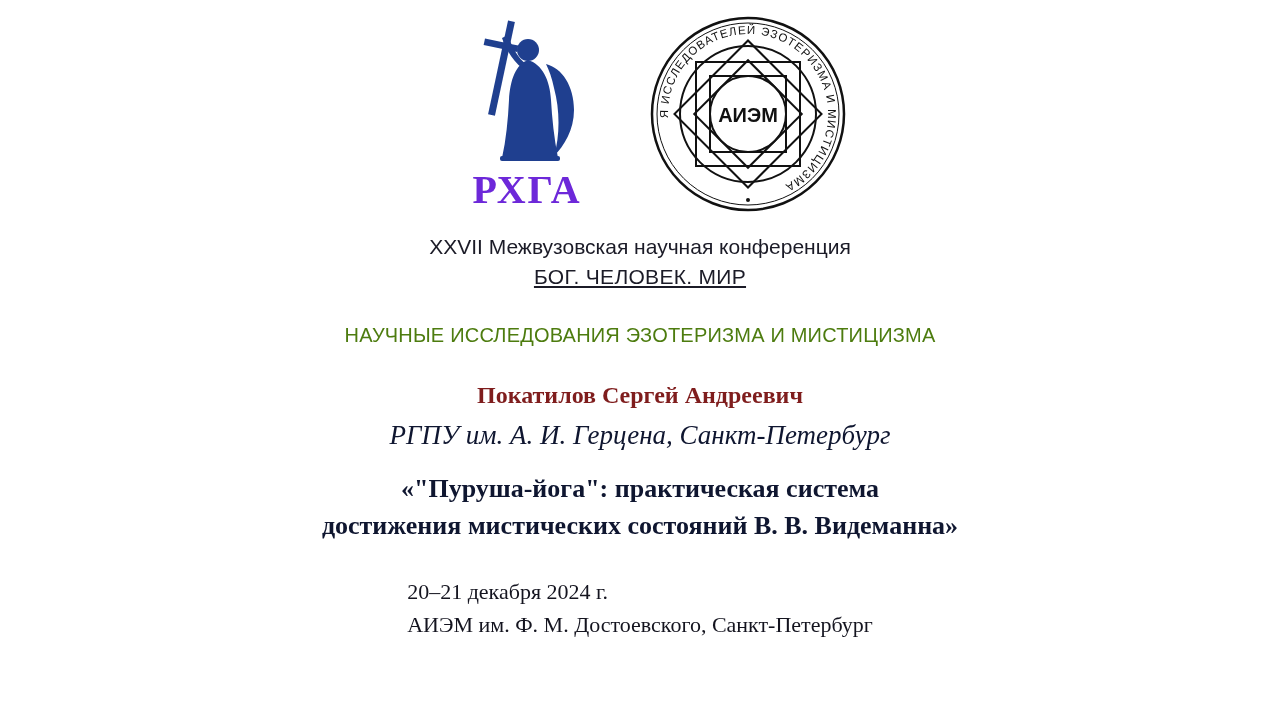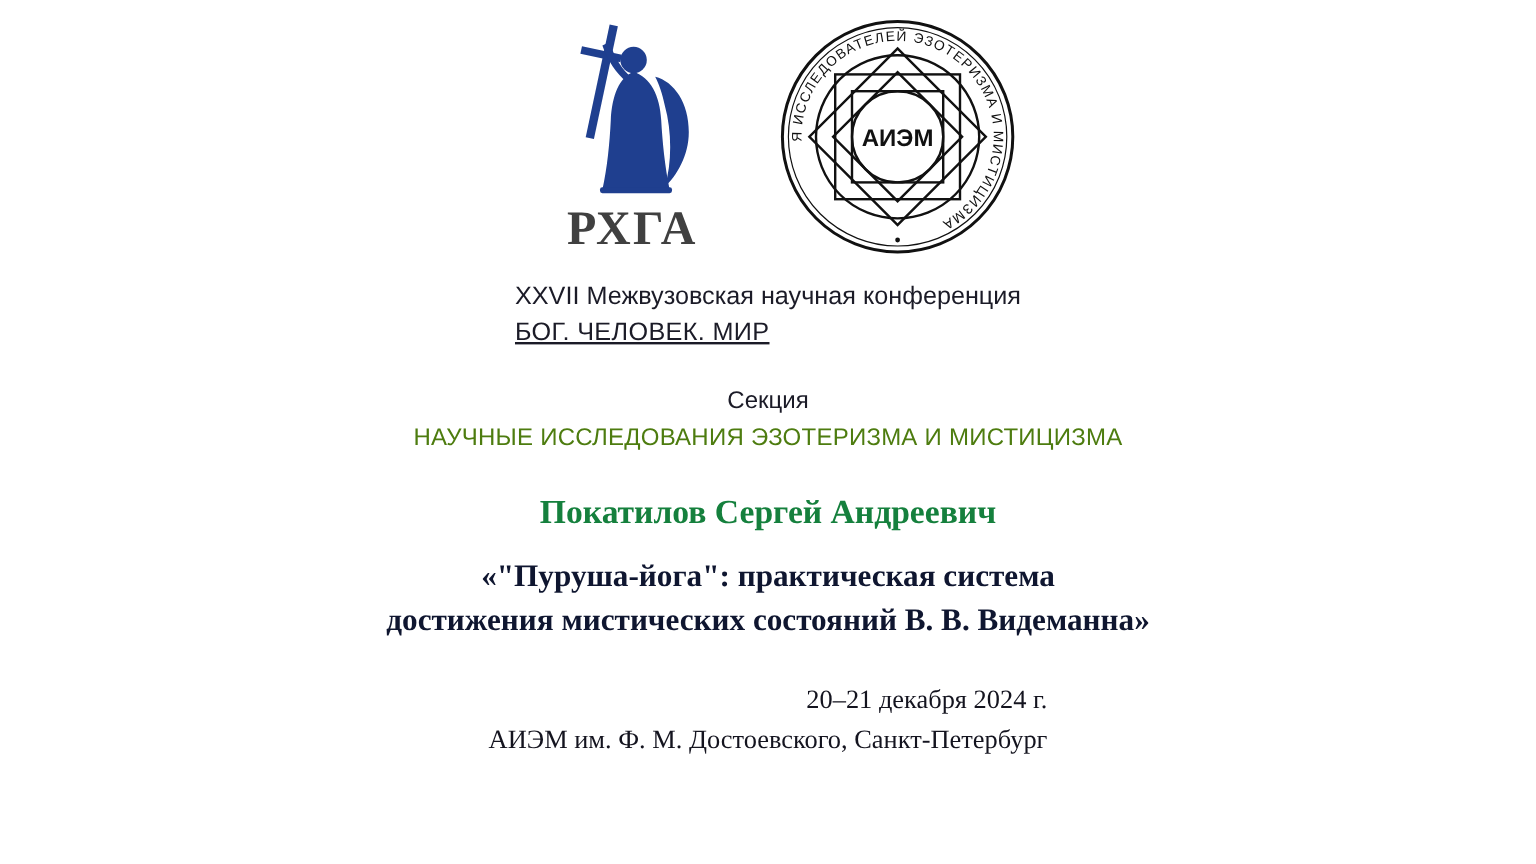--- a/index.html
+++ b/index.html
@@ -46,35 +46,36 @@
   .rhga-figure {
     width: 130px;
     height: 160px;
     display: block;
   }
   .rhga-word {
     font-family: "Liberation Serif", serif;
     font-weight: 700;
     font-size: 40px;
     letter-spacing: 2px;
-    color: #404040;
+    color: #6d28d9;
     line-height: 1;
     margin-top: -4px;
   }
 
   
   .aiem-logo {
     width: 200px;
     height: 200px;
     position: relative;
   }
 
   
   .conf-block {
     margin-top: 18px;
+    text-align: center;
   }
   .conf-line {
     font-size: 21px;
     line-height: 1.45;
     color: #1b1b27;
     font-family: "Liberation Sans", sans-serif;
   }
   .conf-title {
     font-size: 21px;
     line-height: 1.45;
@@ -97,23 +98,23 @@
     letter-spacing: 0.2px;
     color: #4d7c0f;
   }
 
   .author-block {
     margin-top: 28px;
     text-align: center;
     font-family: "Liberation Serif", serif;
   }
   .author-name {
-    font-size: 28px;
+    font-size: 24px;
     font-weight: 700;
-    color: #15803d;
+    color: #7f1d1d;
     line-height: 1.35;
   }
   .author-affil {
     font-size: 27px;
     font-style: italic;
     color: #0f1630;
     line-height: 1.5;
     margin-top: 4px;
   }
   .talk-title {
@@ -123,21 +124,21 @@
     color: #0f1630;
     line-height: 1.45;
     font-family: "Liberation Serif", serif;
   }
   .talk-title-line {
     display: block;
   }
 
   .footer-block {
     margin-top: 30px;
-    text-align: right;
+    text-align: left;
     font-family: "Liberation Serif", serif;
     font-size: 22px;
     color: #14141f;
     line-height: 1.5;
   }
 </style>
 </head>
 <body>
 
 <div class="slide">
@@ -191,26 +192,26 @@
       </svg>
     </div>
   </div>
 
   <div class="conf-block">
     <div class="conf-line">XXVII Межвузовская научная конференция</div>
     <div class="conf-title">БОГ. ЧЕЛОВЕК. МИР</div>
   </div>
 
   <div class="section-block">
-    <div class="section-word">Секция</div>
     <div class="section-name">НАУЧНЫЕ ИССЛЕДОВАНИЯ ЭЗОТЕРИЗМА И МИСТИЦИЗМА</div>
   </div>
 
   <div class="author-block">
     <div class="author-name">Покатилов Сергей Андреевич</div>
+    <div class="author-affil">РГПУ им. А. И. Герцена, Санкт-Петербург</div>
     <div class="talk-title">
       <span class="talk-title-line">«"Пуруша-йога": практическая система</span>
       <span class="talk-title-line">достижения мистических состояний В. В. Видеманна»</span>
     </div>
   </div>
 
   <div class="footer-block">
     <div>20–21 декабря 2024 г.</div>
     <div>АИЭМ им. Ф. М. Достоевского, Санкт-Петербург</div>
   </div>

